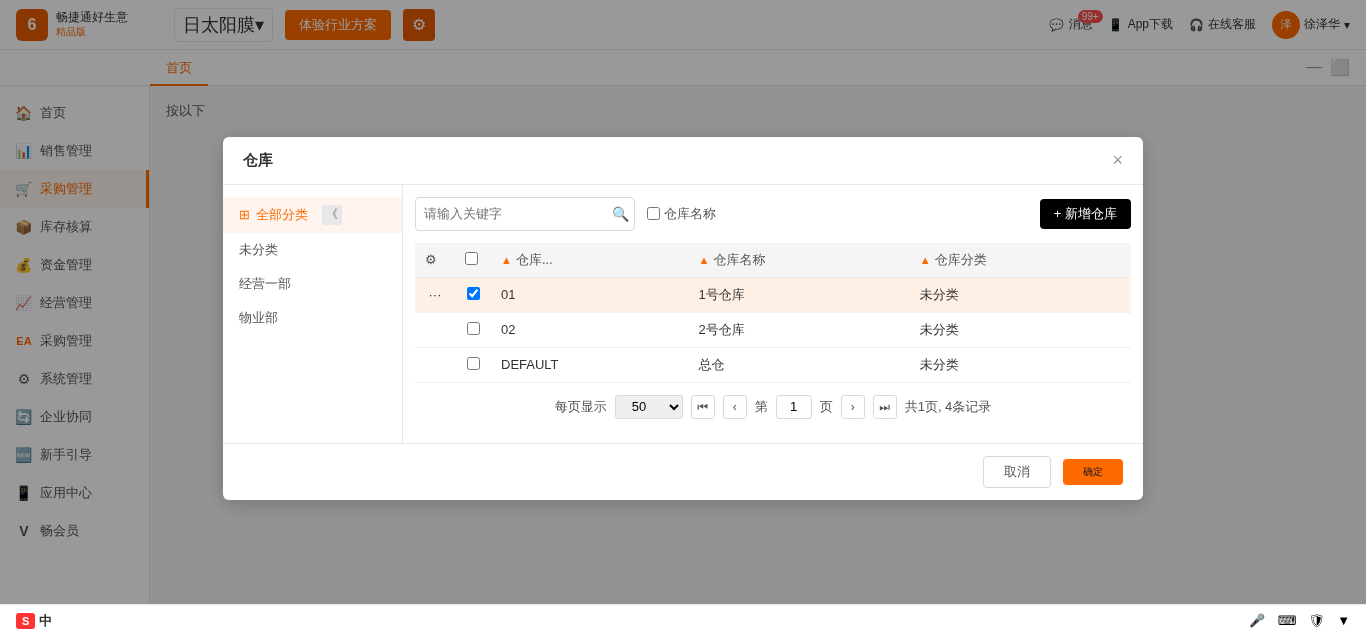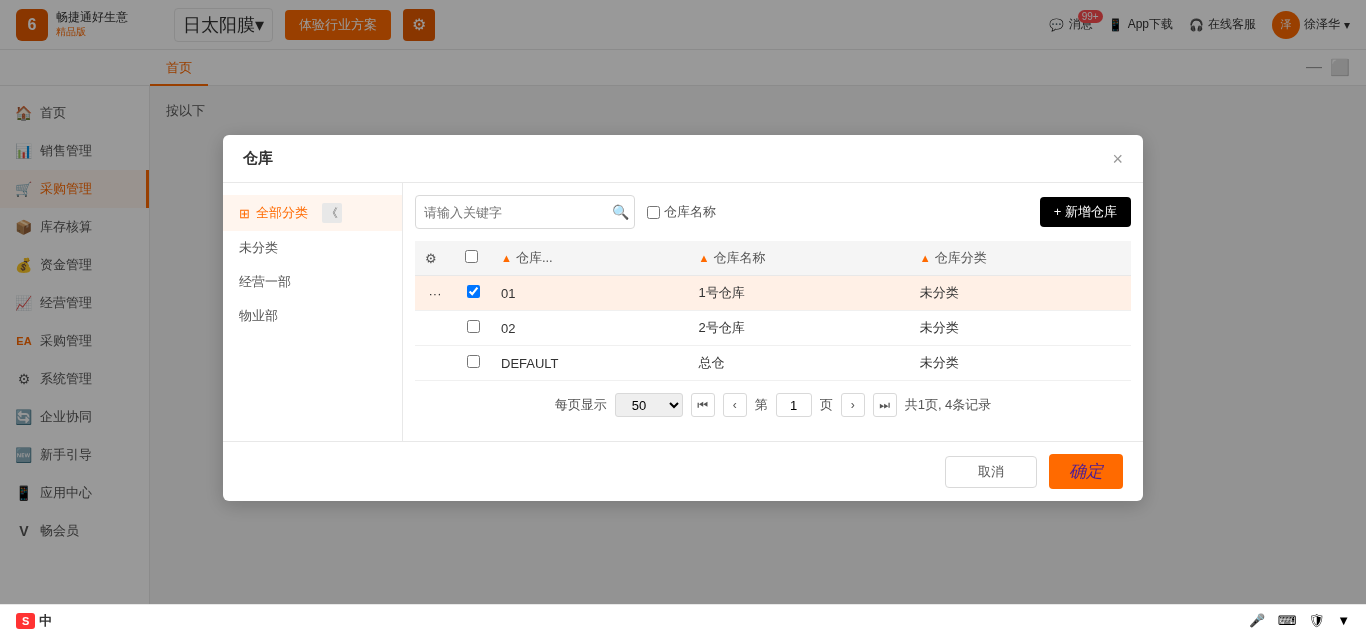--- a/index.html
+++ b/index.html
@@ -200,26 +200,26 @@
       height: 24px; border: 1px solid #d9d9d9; border-radius: 3px;
       font-size: 13px; padding: 0 12px; cursor: pointer;
     }
 
     
     .modal-footer {
       display: flex; align-items: center; justify-content: flex-end;
       gap: 12px; padding: 12px 20px; border-top: 1px solid #e8e8e8;
     }
     .cancel-btn {
-      padding: 6px 32px; border: 1px solid #d9d9d9; background: #fff;
+      padding: 6px 20px; border: 1px solid #d9d9d9; background: #fff;
       border-radius: 4px; cursor: pointer; font-size: 13px; color: #555;
     }
     .confirm-btn {
-      padding: 6px 20px; background: #ff6a00; color: #4c1d95; border: none;
-      border-radius: 4px; cursor: pointer; font-size: 17px; font-style: italic;
+      padding: 6px 20px; background: #ff6a00; color: #0f172a; border: none;
+      border-radius: 4px; cursor: pointer; font-size: 10px;
     }
 
     
     .bottom-bar {
       position: fixed; bottom: 0; left: 0; right: 0; height: 32px;
       background: #fff; border-top: 1px solid #e8e8e8;
       display: flex; align-items: center; justify-content: flex-end;
       padding: 0 16px; gap: 12px; z-index: 200;
     }
     .bottom-bar-item { display: flex; align-items: center; gap: 4px; cursor: pointer; }

